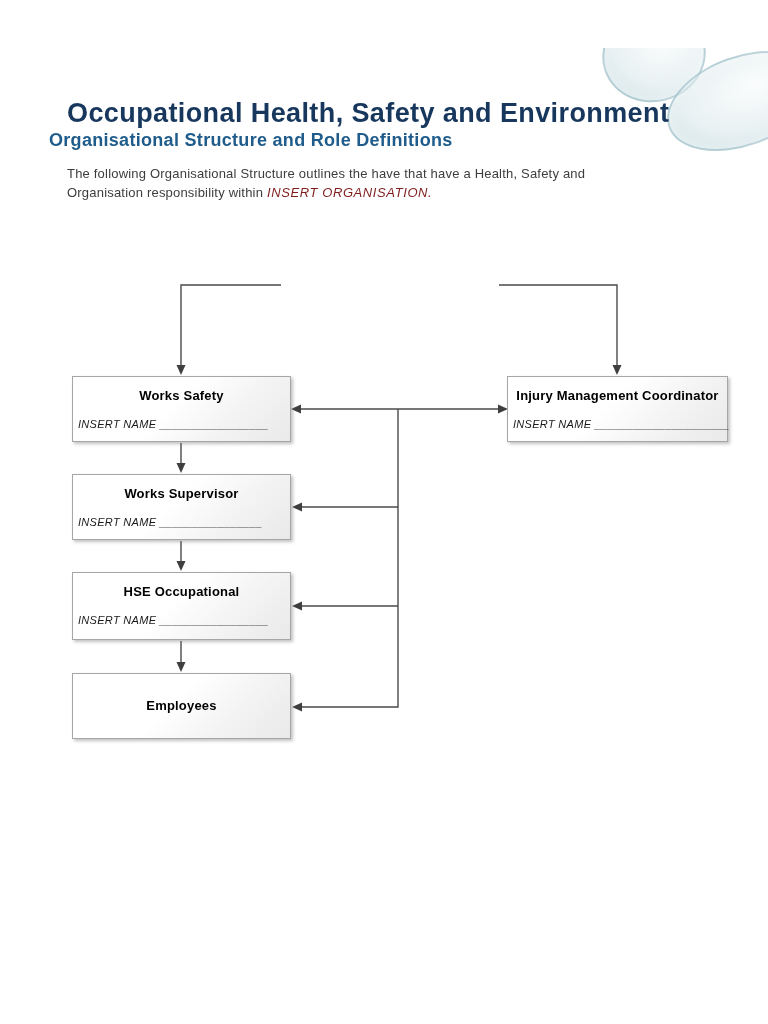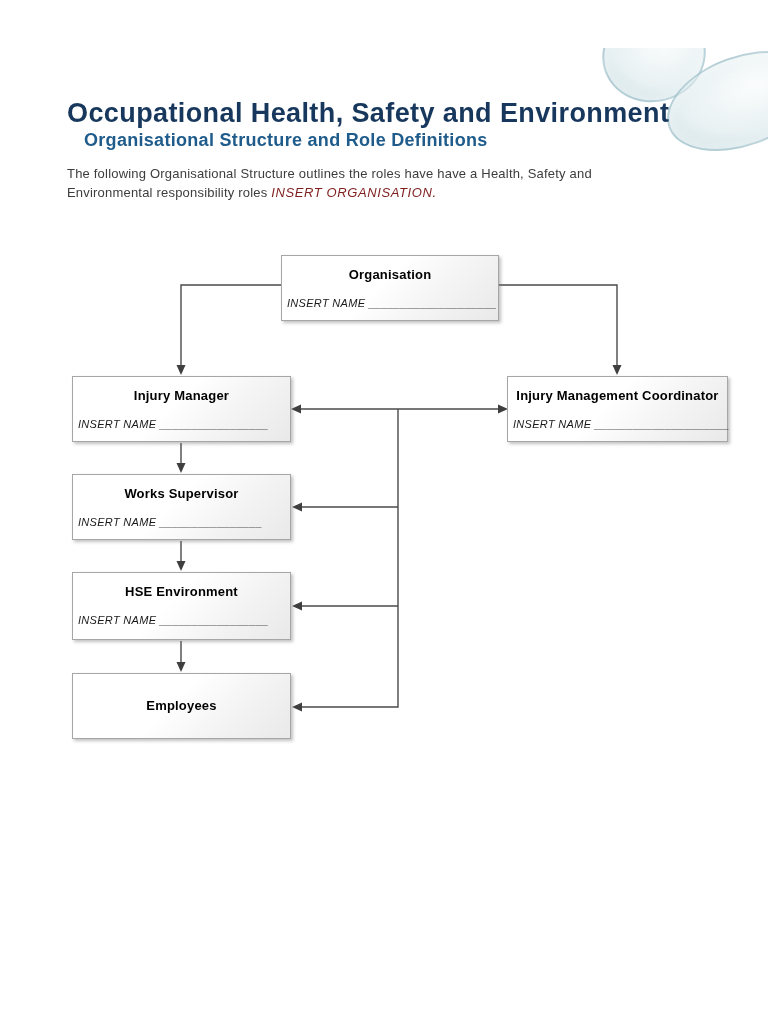--- a/index.html
+++ b/index.html
@@ -25,21 +25,21 @@
   }
   .bubble.small{ left:602px; top:-40px; width:100px; height:90px; transform:rotate(-14deg); }
   .bubble.big  { left:664px; top:8px;  width:152px; height:86px; transform:rotate(-20deg); }
   
   .doc-title{
     position:absolute; left:67px; top:50px;
     font-size:27px; font-weight:bold; letter-spacing:0.4px;
     color:#17375d; white-space:nowrap;
   }
   .doc-subtitle{
-    position:absolute; left:84px; top:82px;
+    position:absolute; left:49px; top:82px;
     font-size:18px; font-weight:bold; letter-spacing:0.3px;
     color:#1f5c8b; white-space:nowrap;
   }
   .doc-intro{
     position:absolute; left:67px; top:116px; width:600px;
     font-size:13px; line-height:19px; letter-spacing:0.2px;
     color:#3d3d3d;
   }
   .doc-intro .insert-org{
     font-style:italic; color:#7f1d1d; letter-spacing:0.6px;
@@ -76,21 +76,21 @@
 <body>
 
 <div id="page">
 
   <div class="bubble small"></div>
   <div class="bubble big"></div>
 
   <div class="doc-title">Occupational Health, Safety and Environment</div>
   <div class="doc-subtitle">Organisational Structure and Role Definitions</div>
 
-  <div class="doc-intro"><span>The following Organisational Structure outlines the roles have have a Health, Safety and</span><br><span>Environmental responsibility roles </span><span class="insert-org">INSERT ORGANISATION.</span>
+  <div class="doc-intro"><span>The following Organisational Structure outlines the have that have a Health, Safety and</span><br><span>Organisation responsibility within </span><span class="insert-org">INSERT ORGANISATION.</span>
   </div>
 
   <svg class="connector-layer" width="768" height="1024" viewBox="0 0 768 1024">
     <g stroke="#4a4a4a" stroke-width="1.4" fill="none">
 
       <path d="M281,237 H181 V318"></path>
 
       <path d="M499,237 H617 V318"></path>
 
       <path d="M181,395 V416"></path>
@@ -112,42 +112,38 @@
       <polygon points="176.5,513 185.5,513 181,523"></polygon>
       <polygon points="176.5,614 185.5,614 181,624"></polygon>
       <polygon points="301,356.5 301,365.5 291,361"></polygon>
       <polygon points="498,356.5 498,365.5 508,361"></polygon>
       <polygon points="302,454.5 302,463.5 292,459"></polygon>
       <polygon points="302,553.5 302,562.5 292,558"></polygon>
       <polygon points="302,654.5 302,663.5 292,659"></polygon>
     </g>
   </svg>
 
-  <div class="org-box" id="box-organisation">
-    <div class="box-title">Organisation</div>
-    <div class="box-name">INSERT NAME ____________________</div>
-  </div>
 
   <div class="org-box" id="box-works-manager">
-    <div class="box-title">Injury Manager</div>
+    <div class="box-title">Works Safety</div>
     <div class="box-name">INSERT NAME _________________</div>
   </div>
 
   <div class="org-box" id="box-works-supervisor">
     <div class="box-title">Works Supervisor</div>
     <div class="box-name">INSERT NAME ________________</div>
   </div>
 
   <div class="org-box" id="box-injury-management-coordinator">
     <div class="box-title">Injury Management Coordinator</div>
     <div class="box-name">INSERT NAME _____________________</div>
   </div>
 
   <div class="org-box" id="box-hse-coordinator">
-    <div class="box-title">HSE Environment</div>
+    <div class="box-title">HSE Occupational</div>
     <div class="box-name">INSERT NAME _________________</div>
   </div>
 
   <div class="org-box center-title" id="box-employees">
     <div class="box-title">Employees</div>
   </div>
 
 </div>
 
 </body></html>

